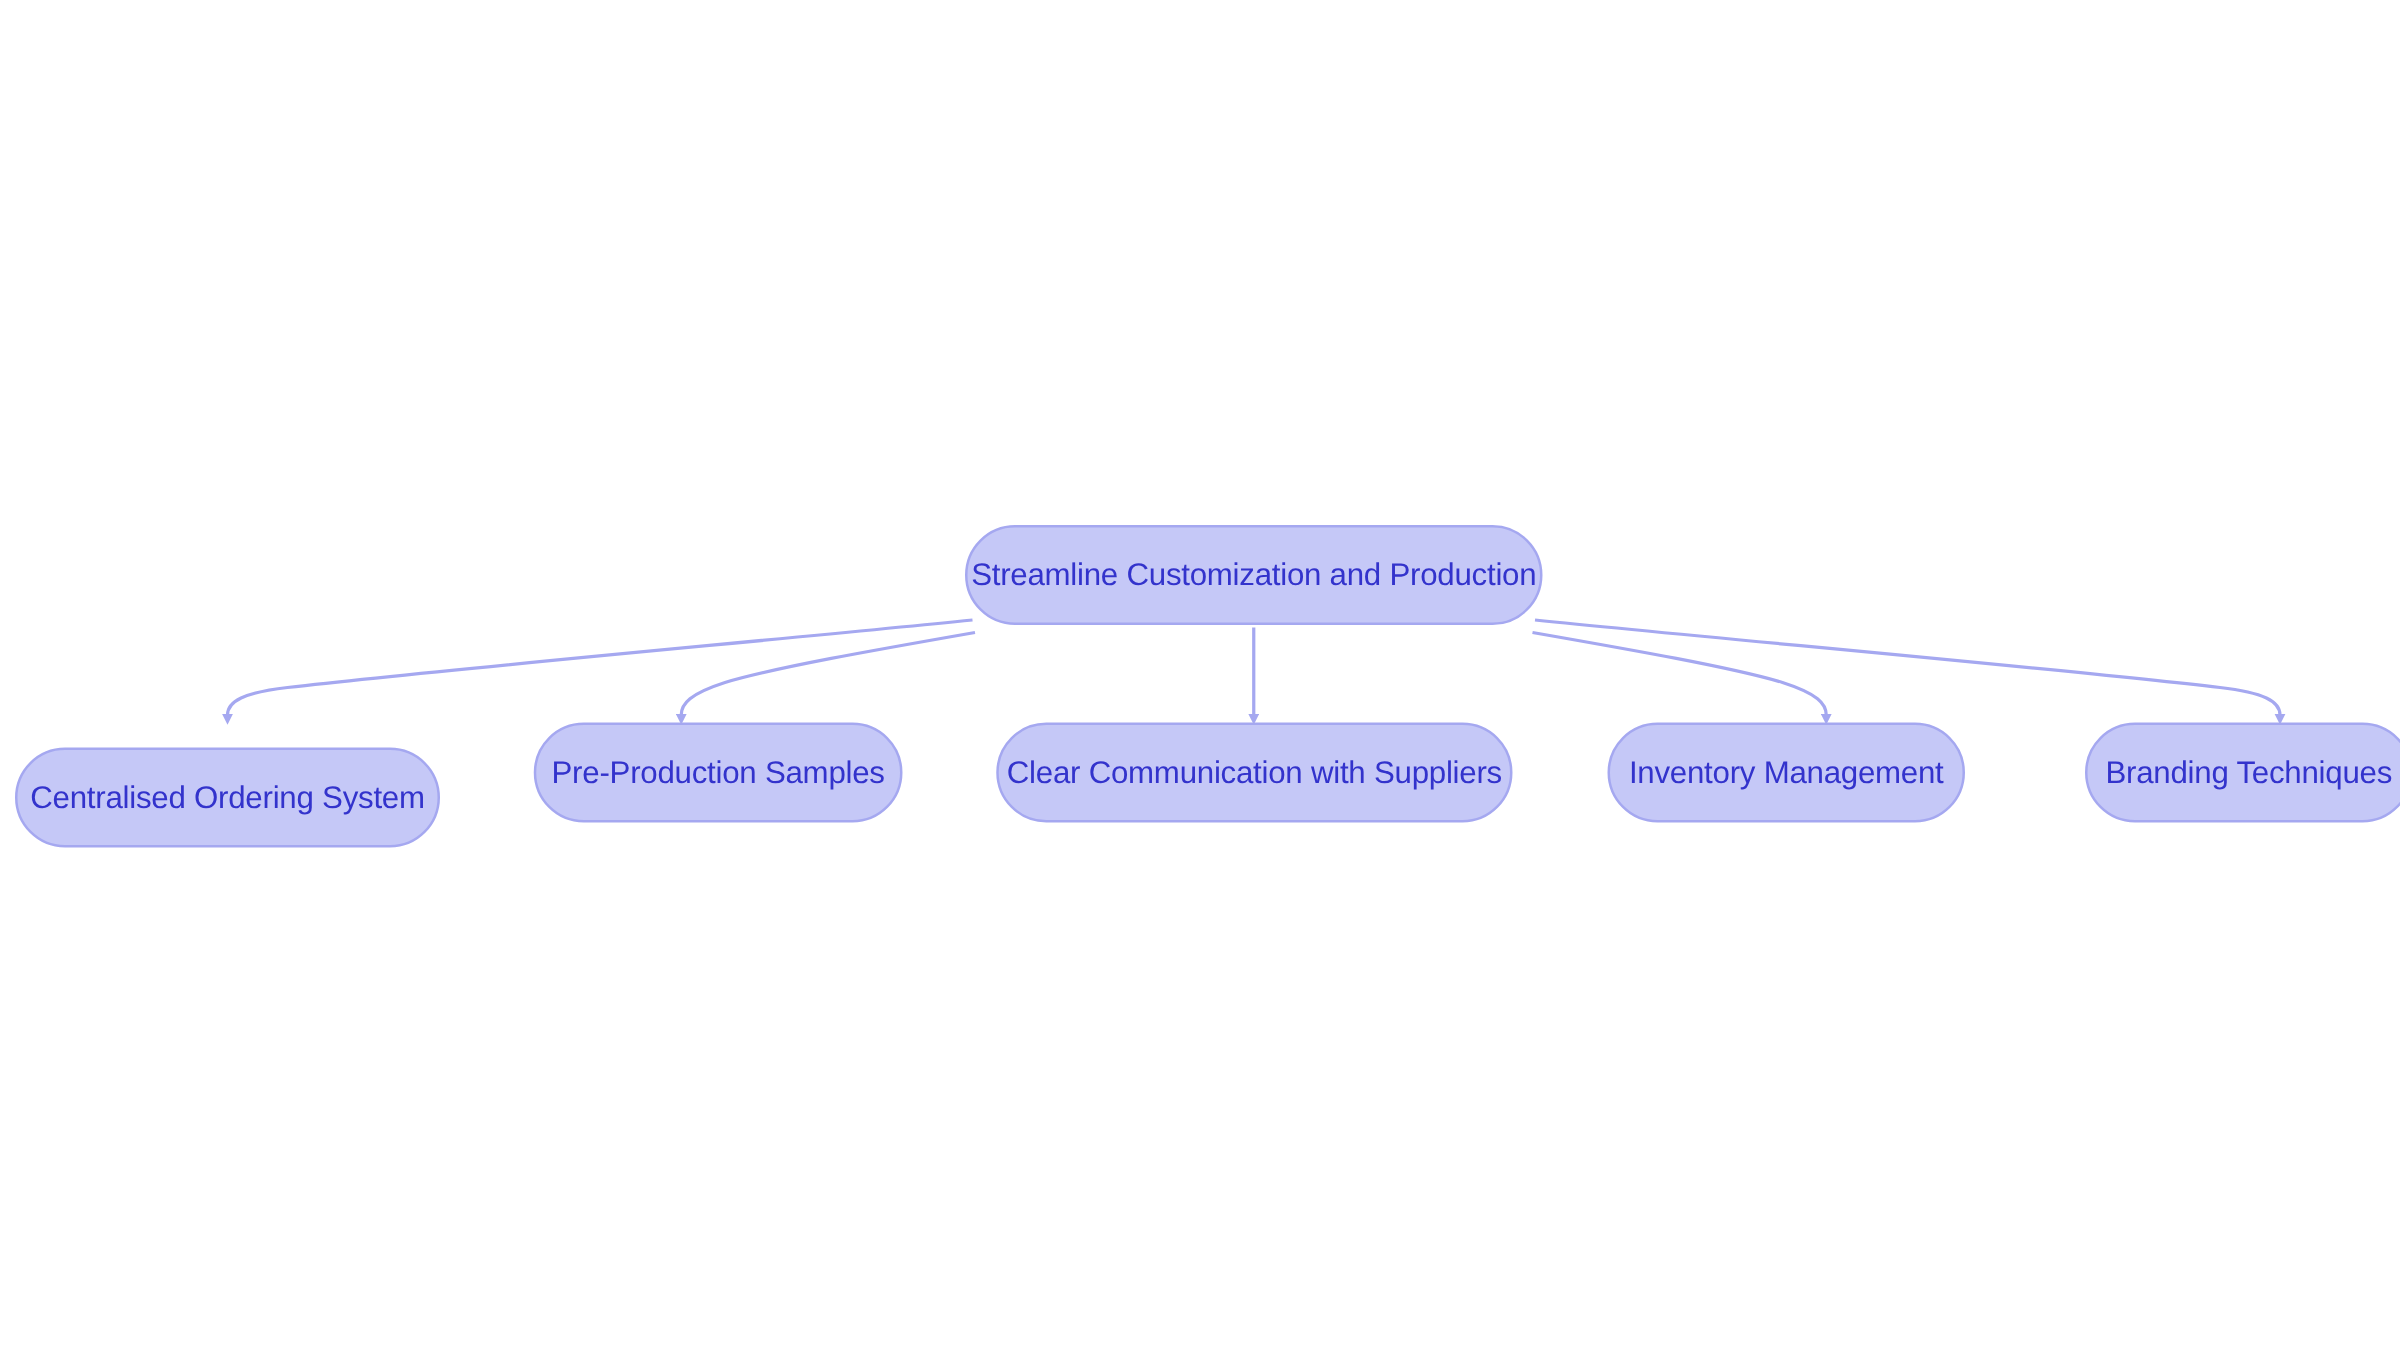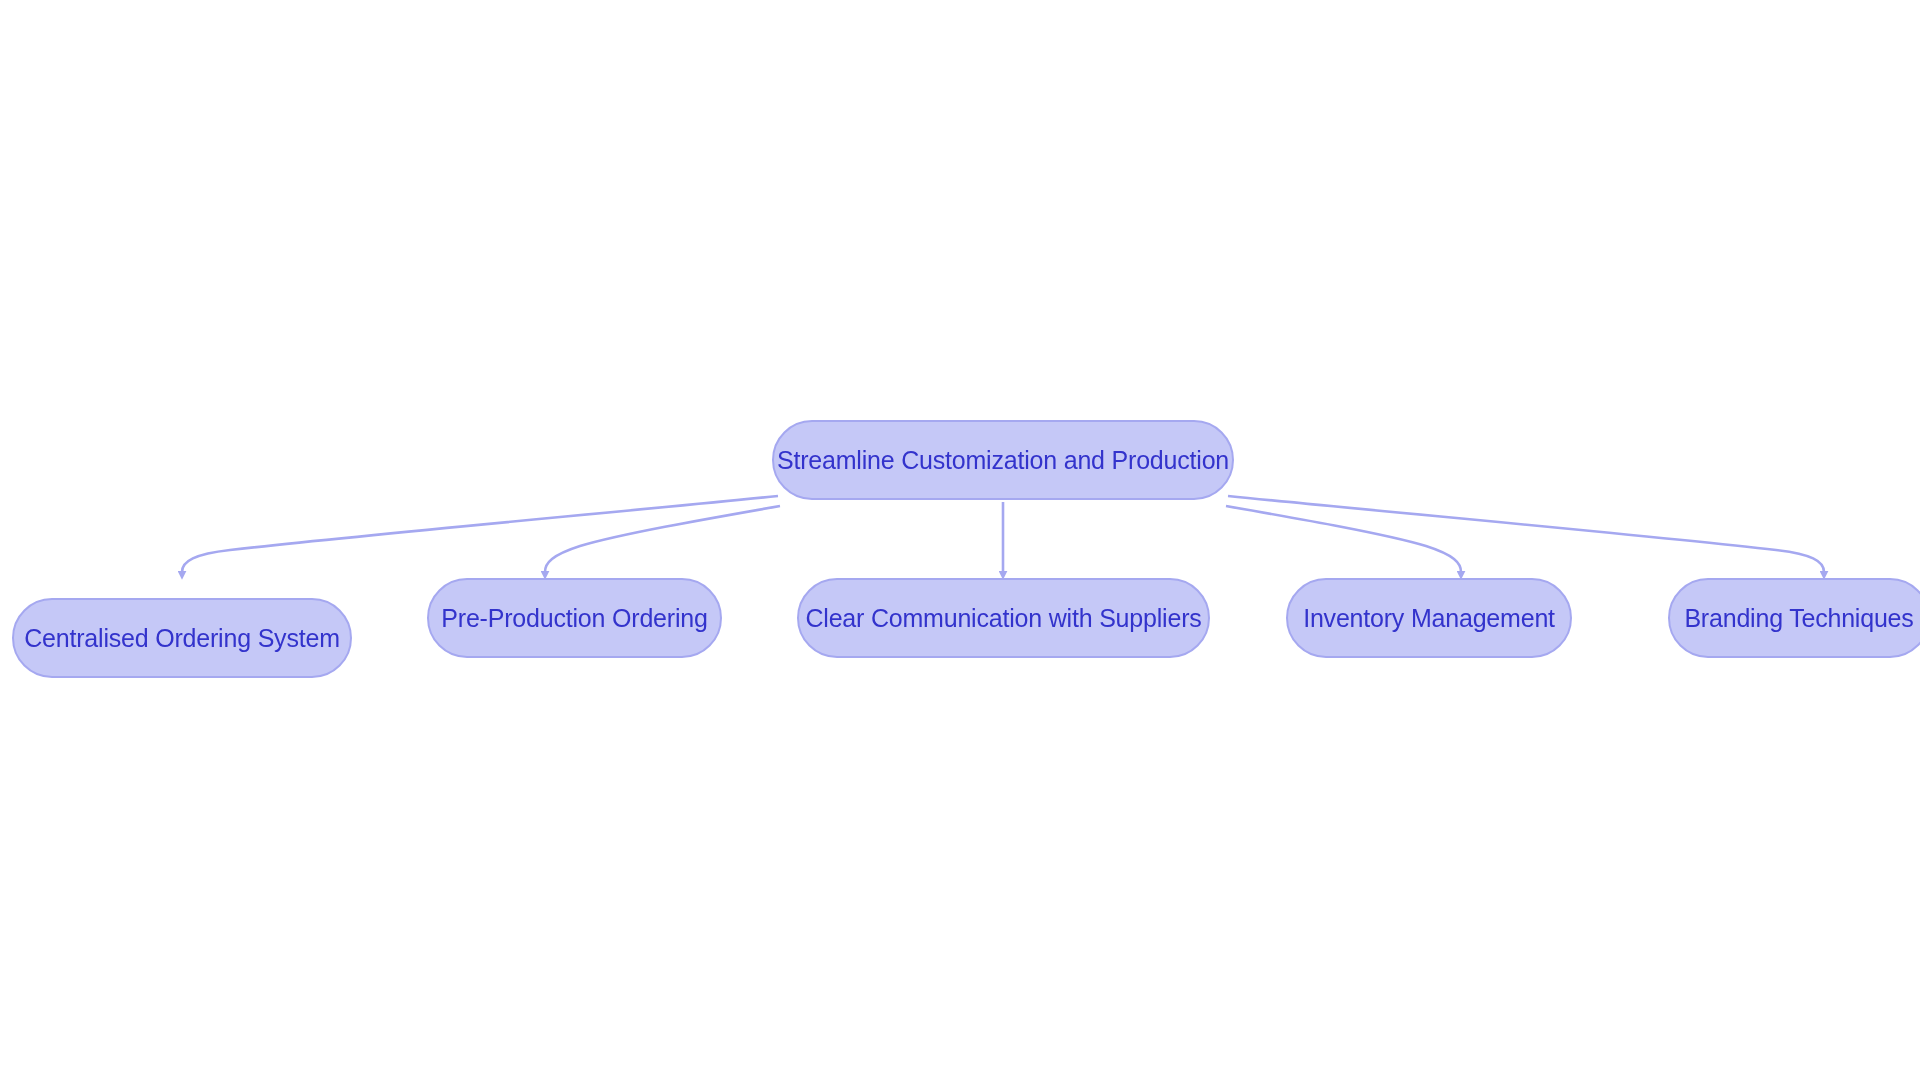--- a/index.html
+++ b/index.html
@@ -87,21 +87,21 @@
 
   <div class="node root">
     <span class="node-label">Streamline Customization and Production</span>
   </div>
 
   <div class="node leaf leaf-0">
     <span class="node-label">Centralised Ordering System</span>
   </div>
 
   <div class="node leaf leaf-1">
-    <span class="node-label">Pre-Production Ordering</span>
+    <span class="node-label">Pre-Production Samples</span>
   </div>
 
   <div class="node leaf leaf-3">
     <span class="node-label">Inventory Management</span>
   </div>
 
   <div class="node leaf leaf-2">
     <span class="node-label">Clear Communication with Suppliers</span>
   </div>
 

